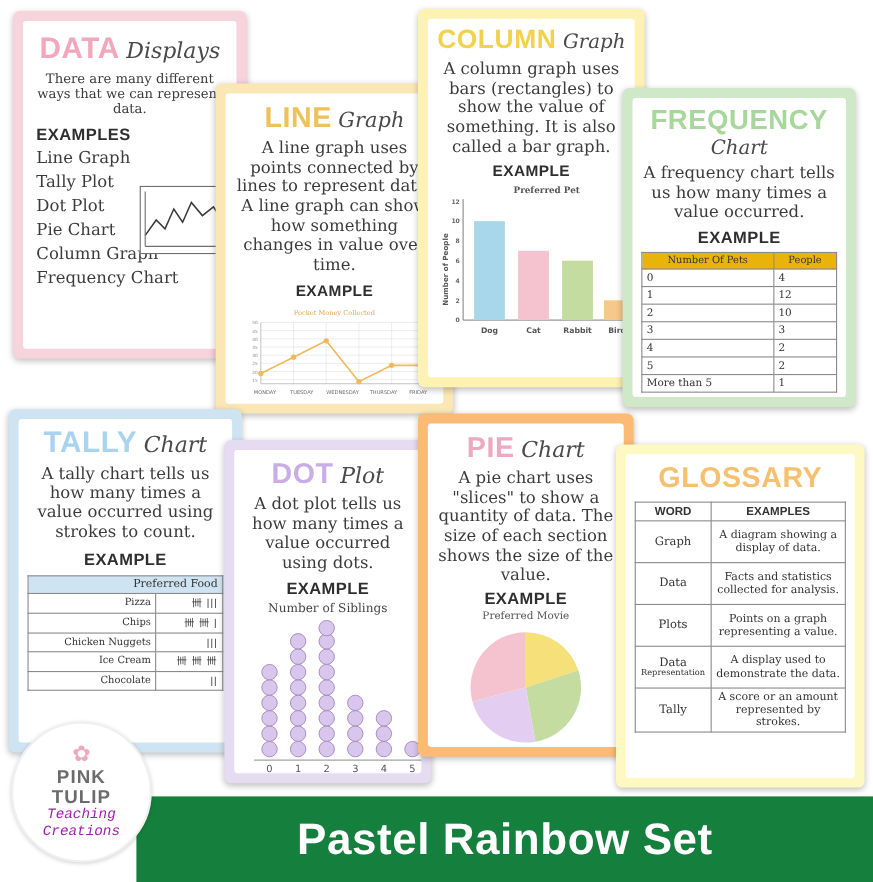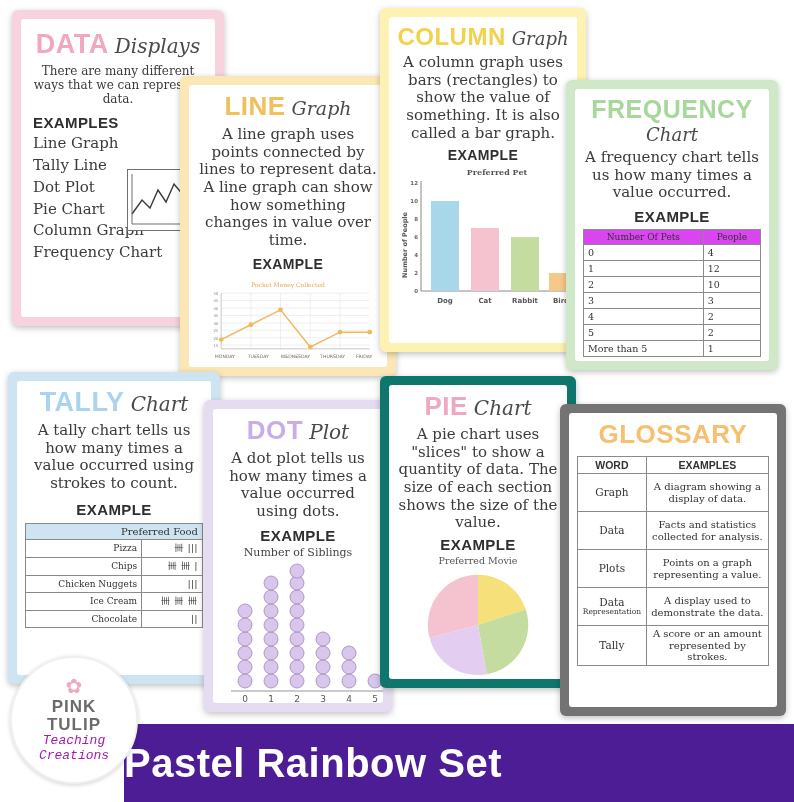--- a/index.html
+++ b/index.html
@@ -71,21 +71,21 @@
   #p-data .t-script { font-size: 20px; }
   #p-data .body-text { font-size: 12px; margin-top: 4px; }
   #p-data .ex-label { font-size: 15px; margin-top: 8px; text-align: left; }
   #p-data .list-left { font-size: 15px; line-height: 1.45; margin-top: 2px; }
   #p-data .mini-chart {
     position: absolute; right: 10px; bottom: 86px;
     width: 78px; height: 62px; border: 1px solid #6f6f6f; background: #fff;
   }
 
   
-  #p-line { left: 180px; top: 76px; width: 216px; height: 300px; background: #fbe6b5; }
+  #p-line { left: 196px; top: 76px; width: 216px; height: 300px; background: #fbe6b5; }
   #p-line .t-big { color: #f0c05a; font-size: 26px; }
   #p-line .t-script { font-size: 19px; }
   #p-line .body-text { font-size: 15px; margin-top: 4px; }
   #p-line .ex-label { font-size: 14px; margin-top: 6px; }
   #p-line .chart-box { margin-top: 3px; }
 
   
   #p-col { left: 380px; top: 8px; width: 206px; height: 344px; background: #fdf2b2; }
   #p-col .t-big { color: #f2d24d; font-size: 24px; }
   #p-col .t-script { font-size: 18px; }
@@ -107,37 +107,37 @@
   #p-tally .ex-label { font-size: 15px; margin-top: 8px; }
 
   
   #p-dot { left: 204px; top: 400px; width: 188px; height: 312px; background: #e6dcf2; }
   #p-dot .t-big { color: #c9aee6; font-size: 26px; }
   #p-dot .t-script { font-size: 20px; }
   #p-dot .body-text { font-size: 15px; margin-top: 4px; }
   #p-dot .ex-label { font-size: 15px; margin-top: 6px; }
 
   
-  #p-pie { left: 380px; top: 376px; width: 196px; height: 312px; background: #0f766e; }
+  #p-pie { left: 380px; top: 376px; width: 196px; height: 312px; background: #fdba74; }
   #p-pie .t-big { color: #eda9c0; font-size: 26px; }
   #p-pie .t-script { font-size: 20px; }
   #p-pie .body-text { font-size: 15px; margin-top: 4px; }
   #p-pie .ex-label { font-size: 15px; margin-top: 4px; }
 
   
-  #p-gloss { left: 560px; top: 404px; width: 226px; height: 312px; background: #737373; }
+  #p-gloss { left: 560px; top: 404px; width: 226px; height: 312px; background: #fef9c3; }
   #p-gloss .t-big { color: #f5c070; font-size: 26px; }
 
   
   table.grid { border-collapse: collapse; width: 100%; font-family: "DejaVu Serif", serif; }
   table.grid th, table.grid td { border: 1px solid #8a8a8a; padding: 2px 4px; color: #333; }
 
   
   #freq-table { font-size: 9.5px; margin-top: 4px; }
-  #freq-table th { background: #d946ef; font-weight: normal; font-size: 9px; text-align: center; }
+  #freq-table th { background: #eab308; font-weight: normal; font-size: 9px; text-align: center; }
   #freq-table td { height: 15px; }
 
   
   #tally-table { font-size: 9px; margin-top: 5px; text-align: right; }
   #tally-table th { background: #cfe4f2; font-weight: normal; font-size: 10px; }
   #tally-table td { height: 17px; }
   #tally-table td.mark { font-family: "Liberation Sans", sans-serif; letter-spacing: 1px; }
 
   
   #gloss-table { font-size: 10px; margin-top: 6px; }
@@ -167,22 +167,22 @@
     display: flex; flex-direction: column; align-items: center; justify-content: center;
     text-align: center; z-index: 40;
   }
   #logo .tulip { font-size: 20px; color: #f0a8bd; line-height: 1; margin-bottom: 2px; }
   #logo .l1 { font-family: "Liberation Sans", sans-serif; font-weight: bold; font-size: 17px; letter-spacing: 1px; color: #6b6b6b; line-height: 1.05; }
   #logo .l2 { font-family: Liberation Mono, monospace; font-style: italic; font-size: 13px; color: #a21caf; line-height: 1.15; }
 
   
   #footer {
     position: absolute; left: 124px; top: 724px; width: 670px; height: 78px;
-    background: #4c1d95;
-    display: flex; align-items: center; justify-content: flex-start;
+    background: #15803d;
+    display: flex; align-items: center; justify-content: center;
   }
   #footer .ftext {
     font-family: "Liberation Sans", sans-serif;
     font-weight: bold; font-size: 40px; color: #ffffff;
     letter-spacing: 0.5px;
     text-shadow: 0 1px 0 rgba(0,0,0,0.05);
   }
 </style>
 </head>
 <body>
@@ -192,21 +192,21 @@
   <div class="poster" id="p-data">
     <div class="inner">
       <div class="title-row">
         <span class="t-big">DATA</span>
         <span class="t-script">Displays</span>
       </div>
       <div class="body-text">There are many different ways that we can represent data.</div>
       <div class="ex-label">EXAMPLES</div>
       <div class="list-left">
         <div>Line Graph</div>
-        <div>Tally Line</div>
+        <div>Tally Plot</div>
         <div>Dot Plot</div>
         <div>Pie Chart</div>
         <div>Column Graph</div>
         <div>Frequency Chart</div>
       </div>
       <div class="mini-chart">
         <svg width="78" height="62" viewBox="0 0 78 62">
           <polyline points="4,44 14,30 22,38 30,20 38,32 46,14 56,26 66,18 74,30" fill="none" stroke="#3a3a3a" stroke-width="1.4"></polyline>
           <line x1="4" y1="4" x2="4" y2="54" stroke="#6f6f6f" stroke-width="1"></line>
           <line x1="4" y1="54" x2="74" y2="54" stroke="#6f6f6f" stroke-width="1"></line>

